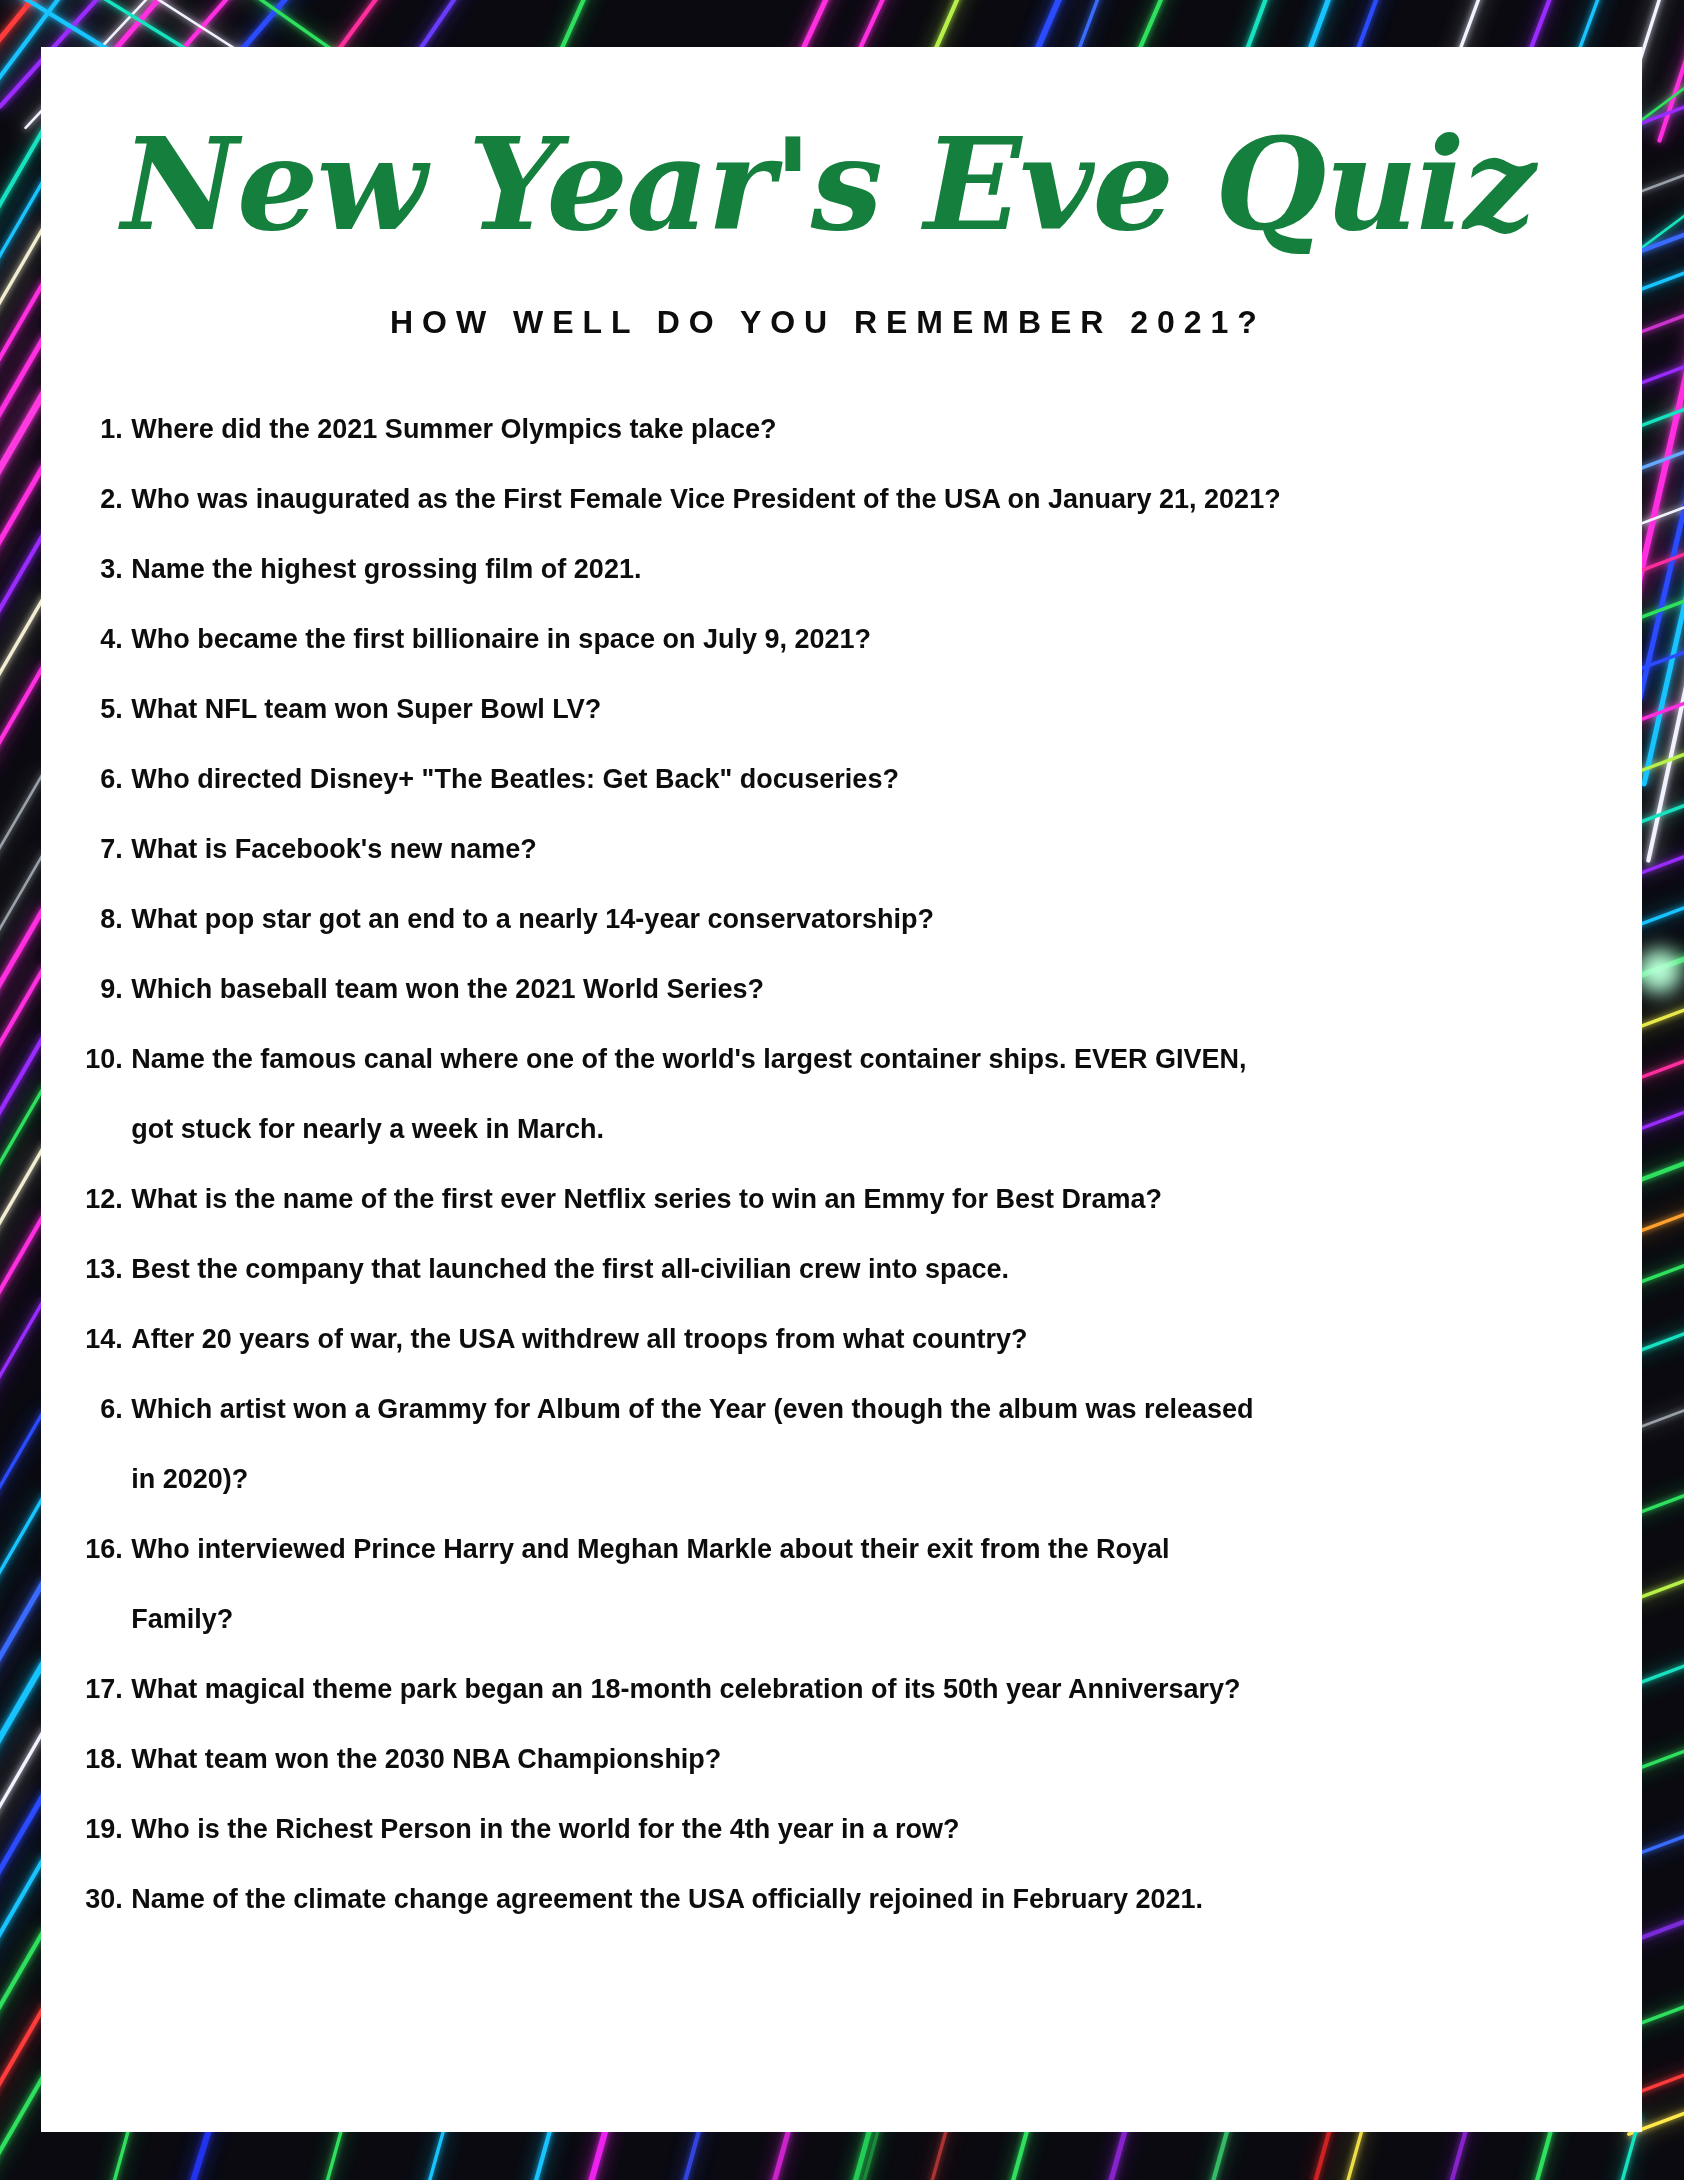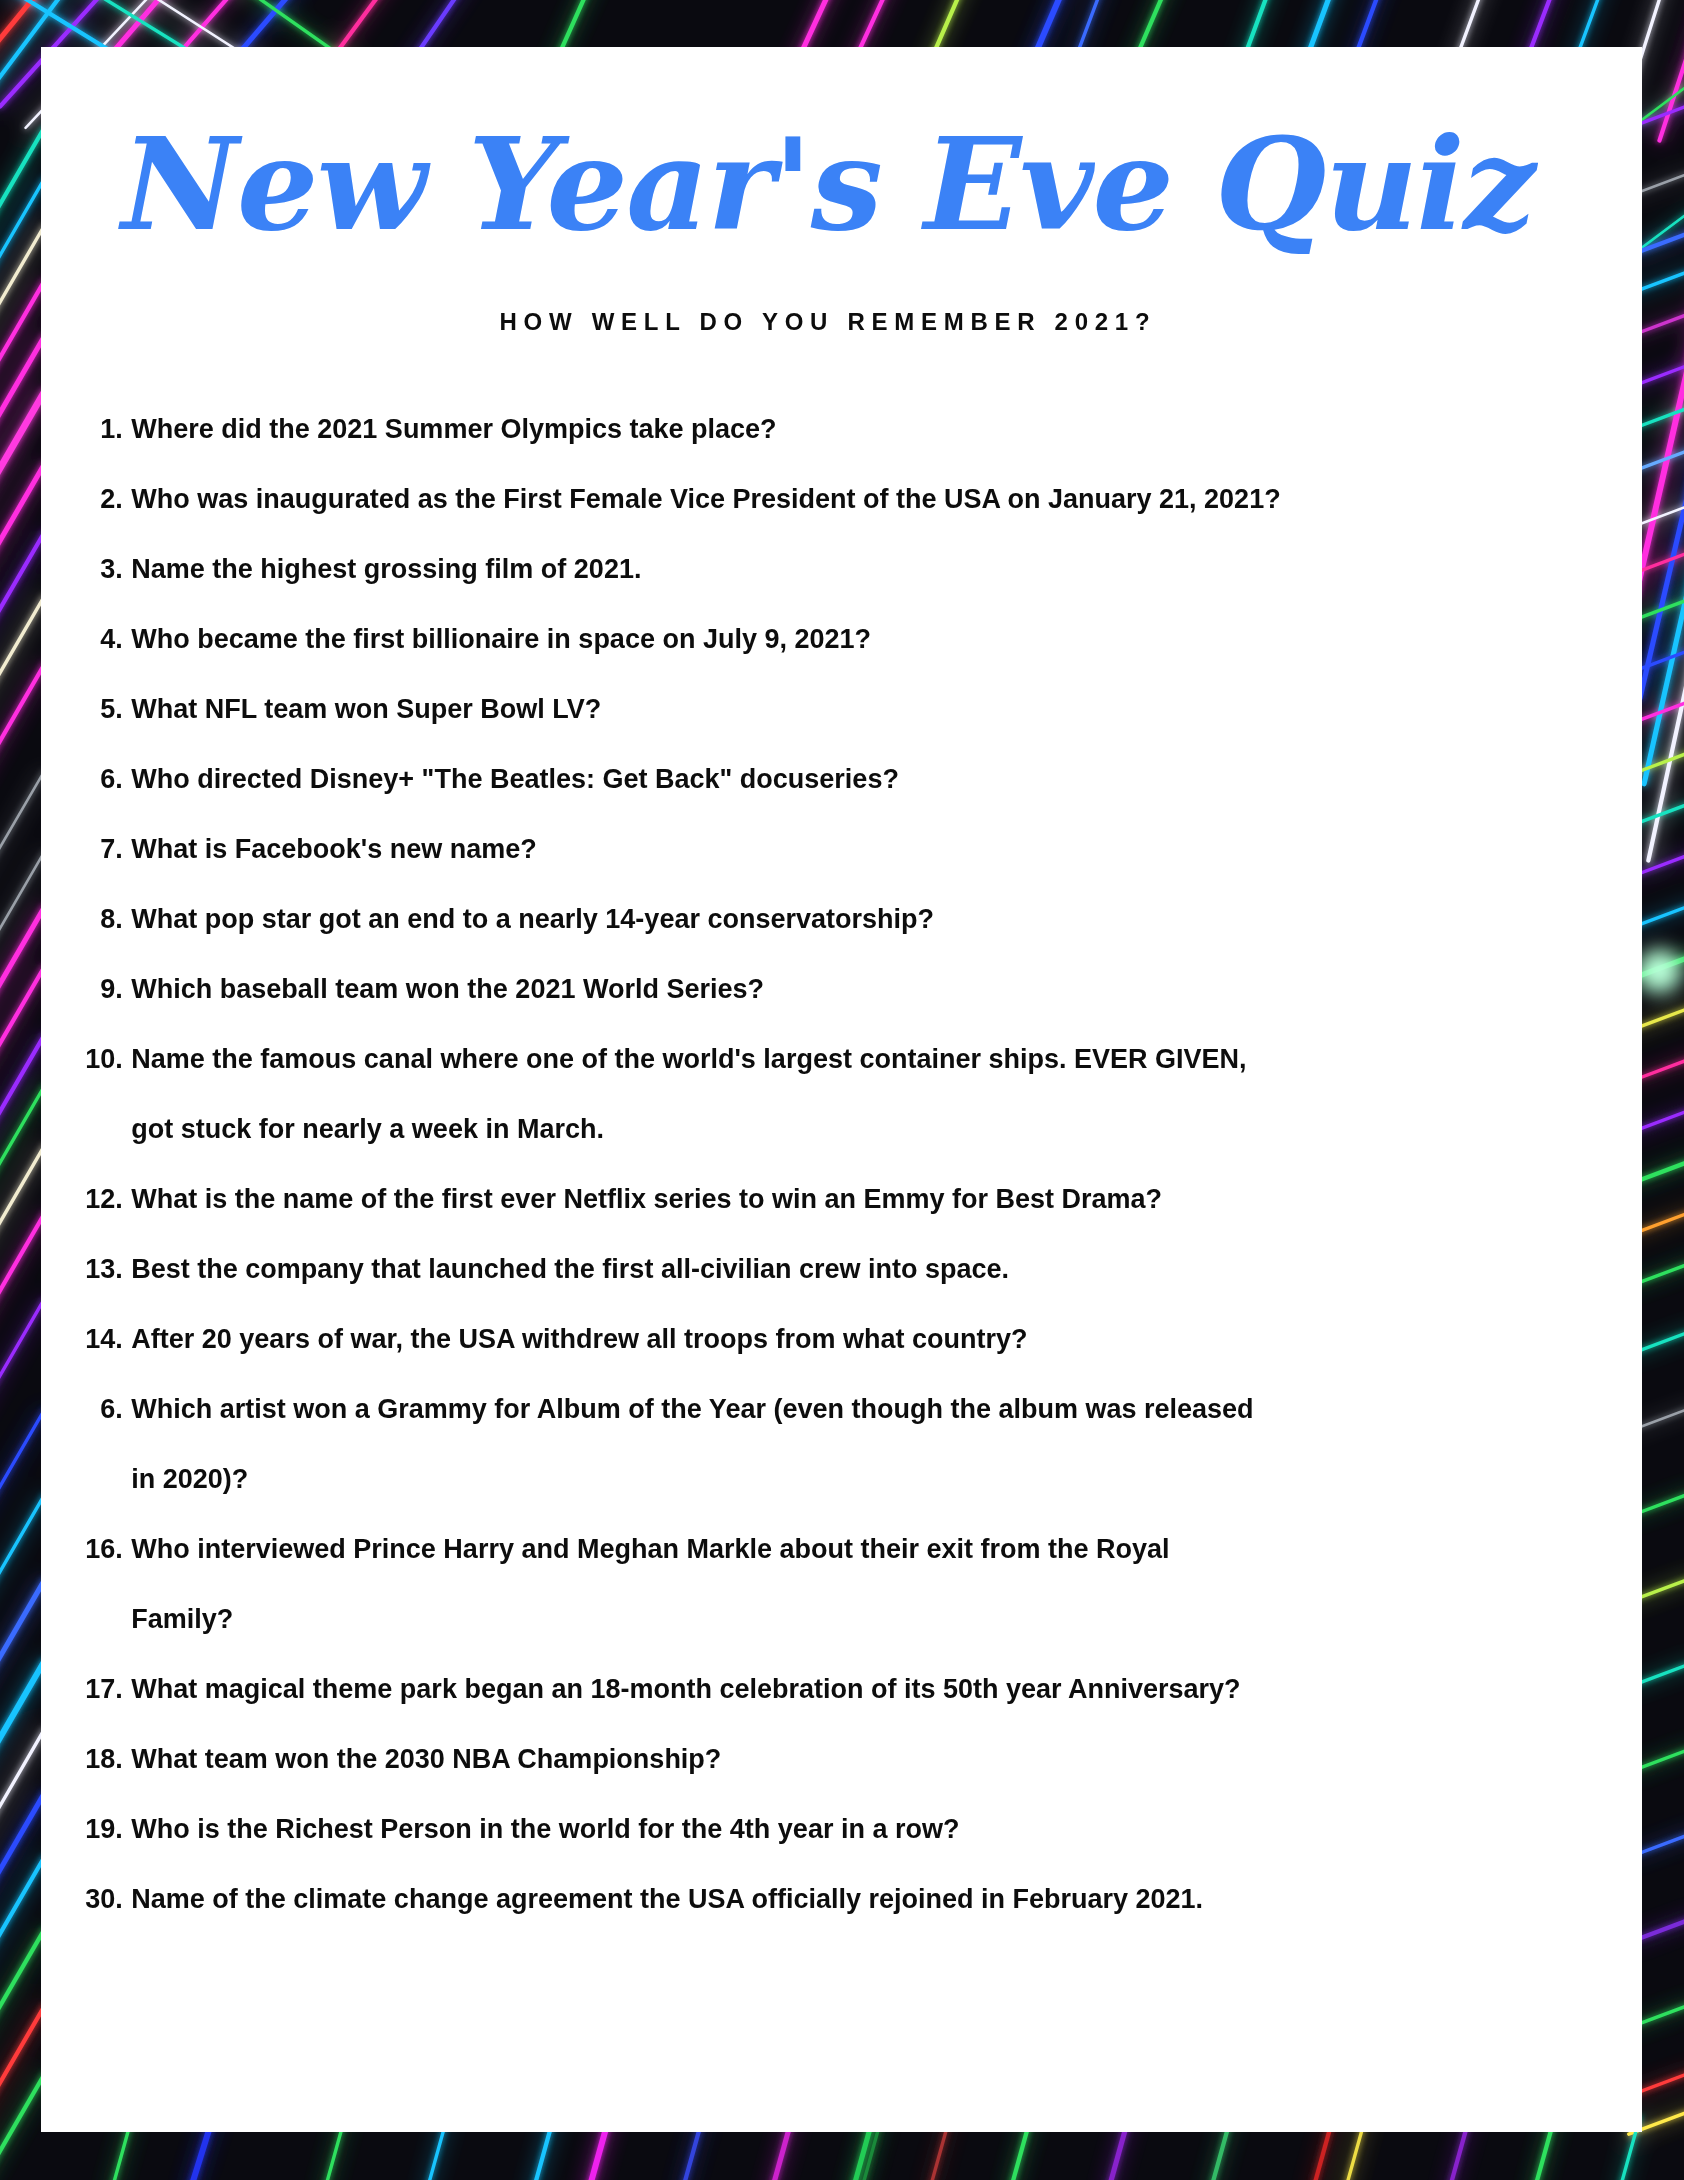--- a/index.html
+++ b/index.html
@@ -16,27 +16,27 @@
     box-sizing:border-box;
     padding:22px 34px 0 6.8px;
   }
   .title{
     margin:0;padding:0;
     text-align:center;
     font-family:"DejaVu Serif",serif;
     font-style:italic;font-weight:bold;
     font-size:128px;line-height:230px;
     letter-spacing:-1.7px;
-    color:#3b82f6;
+    color:#15803d;
     white-space:nowrap;
   }
   .subtitle{
     text-align:center;
     font-weight:bold;
-    font-size:24px;line-height:46px;
+    font-size:32px;line-height:46px;
     letter-spacing:0.28em;
     color:#0d0d0d;
     white-space:nowrap;
   }
   ol.questions{
     list-style:none;
     margin:49px 0 0 0;padding:0;
   }
   li.q{
     display:grid;

